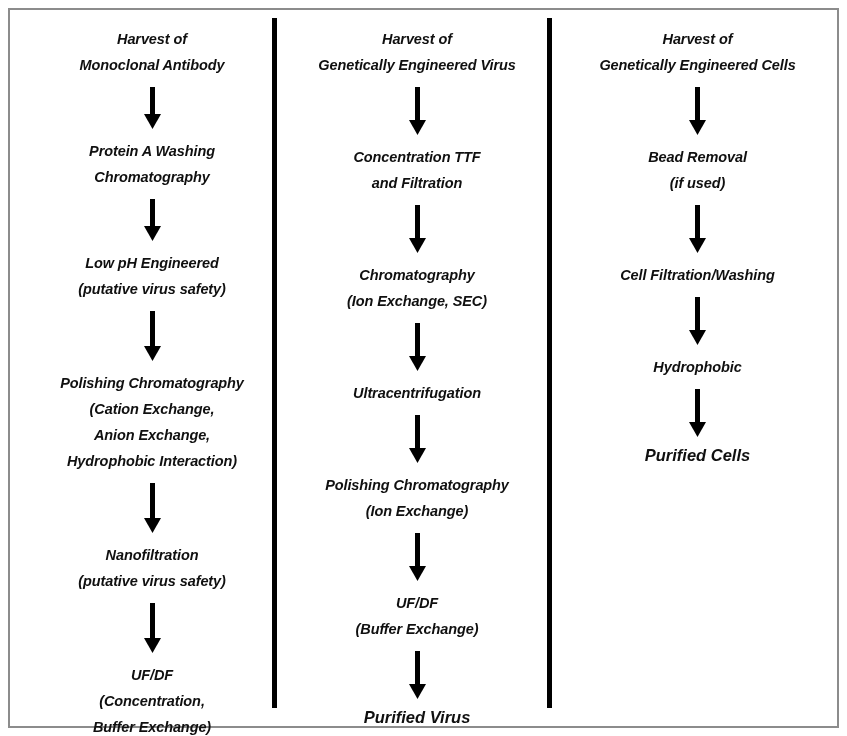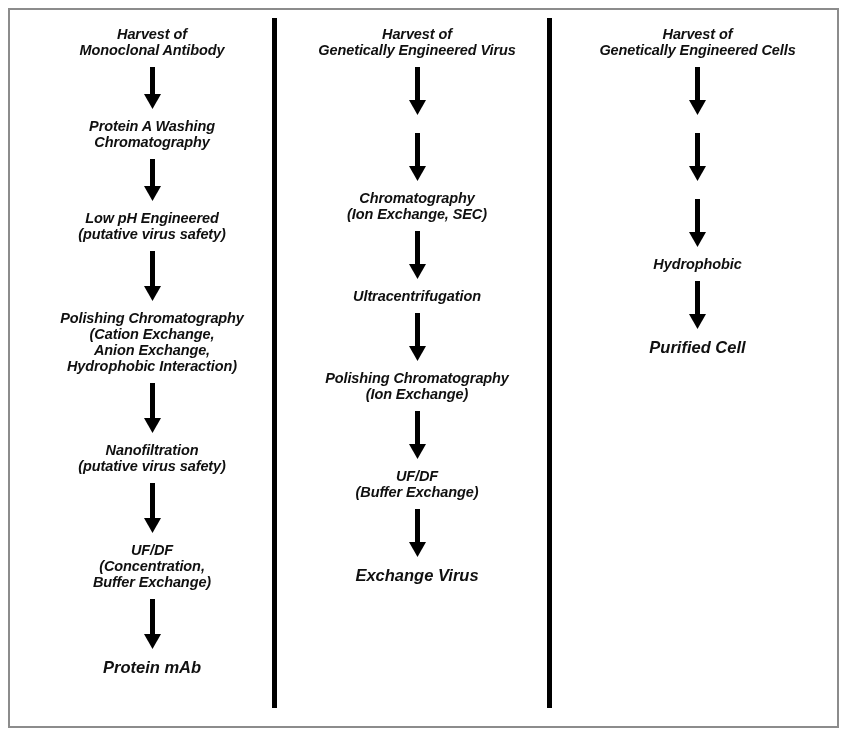--- a/index.html
+++ b/index.html
@@ -48,21 +48,21 @@
   }
   #column-mab   { left: 22px;  width: 260px; padding-top: 26px; }
   #column-virus { left: 292px; width: 250px; padding-top: 26px; }
   #column-cells { left: 570px; width: 255px; padding-top: 26px; }
 
   .step {
     text-align: center;
     font-style: italic;
     font-weight: bold;
     font-size: 14.5px;
-    line-height: 16px;
+    line-height: 26px;
     color: #101010;
     white-space: pre-line;
     letter-spacing: -0.1px;
   }
   .step.terminal {
     font-size: 16.5px;
     line-height: 19px;
     letter-spacing: 0px;
   }
 
@@ -151,20 +151,22 @@
       <div class="step">Harvest of
 Genetically Engineered Virus</div>
       <div style="height: 9px;"></div>
       <div class="arrow">
         <svg width="17" height="48" viewBox="0 0 17 48">
           <rect x="6" y="0" width="5" height="35" fill="#000000"></rect>
           <polygon points="0,33 17,33 8.5,48" fill="#000000"></polygon>
         </svg>
       </div>
       <div style="height: 9px;"></div>
+      <div class="step">Concentration TTF
+and Filtration</div>
       <div style="height: 9px;"></div>
       <div class="arrow">
         <svg width="17" height="48" viewBox="0 0 17 48">
           <rect x="6" y="0" width="5" height="35" fill="#000000"></rect>
           <polygon points="0,33 17,33 8.5,48" fill="#000000"></polygon>
         </svg>
       </div>
       <div style="height: 9px;"></div>
       <div class="step">Chromatography
 (Ion Exchange, SEC)</div>
@@ -198,53 +200,56 @@
       <div class="step">UF/DF
 (Buffer Exchange)</div>
       <div style="height: 9px;"></div>
       <div class="arrow">
         <svg width="17" height="48" viewBox="0 0 17 48">
           <rect x="6" y="0" width="5" height="35" fill="#000000"></rect>
           <polygon points="0,33 17,33 8.5,48" fill="#000000"></polygon>
         </svg>
       </div>
       <div style="height: 9px;"></div>
-      <div class="step terminal">Exchange Virus</div>
+      <div class="step terminal">Purified Virus</div>
     </div>
   <div class="column" id="column-cells">
       <div class="step">Harvest of
 Genetically Engineered Cells</div>
       <div style="height: 9px;"></div>
       <div class="arrow">
         <svg width="17" height="48" viewBox="0 0 17 48">
           <rect x="6" y="0" width="5" height="35" fill="#000000"></rect>
           <polygon points="0,33 17,33 8.5,48" fill="#000000"></polygon>
         </svg>
       </div>
       <div style="height: 9px;"></div>
-      <div style="height: 9px;"></div>
-      <div class="arrow">
-        <svg width="17" height="48" viewBox="0 0 17 48">
-          <rect x="6" y="0" width="5" height="35" fill="#000000"></rect>
-          <polygon points="0,33 17,33 8.5,48" fill="#000000"></polygon>
-        </svg>
-      </div>
-      <div style="height: 9px;"></div>
+      <div class="step">Bead Removal
+(if used)</div>
+      <div style="height: 9px;"></div>
+      <div class="arrow">
+        <svg width="17" height="48" viewBox="0 0 17 48">
+          <rect x="6" y="0" width="5" height="35" fill="#000000"></rect>
+          <polygon points="0,33 17,33 8.5,48" fill="#000000"></polygon>
+        </svg>
+      </div>
+      <div style="height: 9px;"></div>
+      <div class="step">Cell Filtration/Washing</div>
       <div style="height: 9px;"></div>
       <div class="arrow">
         <svg width="17" height="48" viewBox="0 0 17 48">
           <rect x="6" y="0" width="5" height="35" fill="#000000"></rect>
           <polygon points="0,33 17,33 8.5,48" fill="#000000"></polygon>
         </svg>
       </div>
       <div style="height: 9px;"></div>
       <div class="step">Hydrophobic</div>
       <div style="height: 9px;"></div>
       <div class="arrow">
         <svg width="17" height="48" viewBox="0 0 17 48">
           <rect x="6" y="0" width="5" height="35" fill="#000000"></rect>
           <polygon points="0,33 17,33 8.5,48" fill="#000000"></polygon>
         </svg>
       </div>
       <div style="height: 9px;"></div>
-      <div class="step terminal">Purified Cell</div>
+      <div class="step terminal">Purified Cells</div>
     </div>
 </div>
 
 </body></html>

